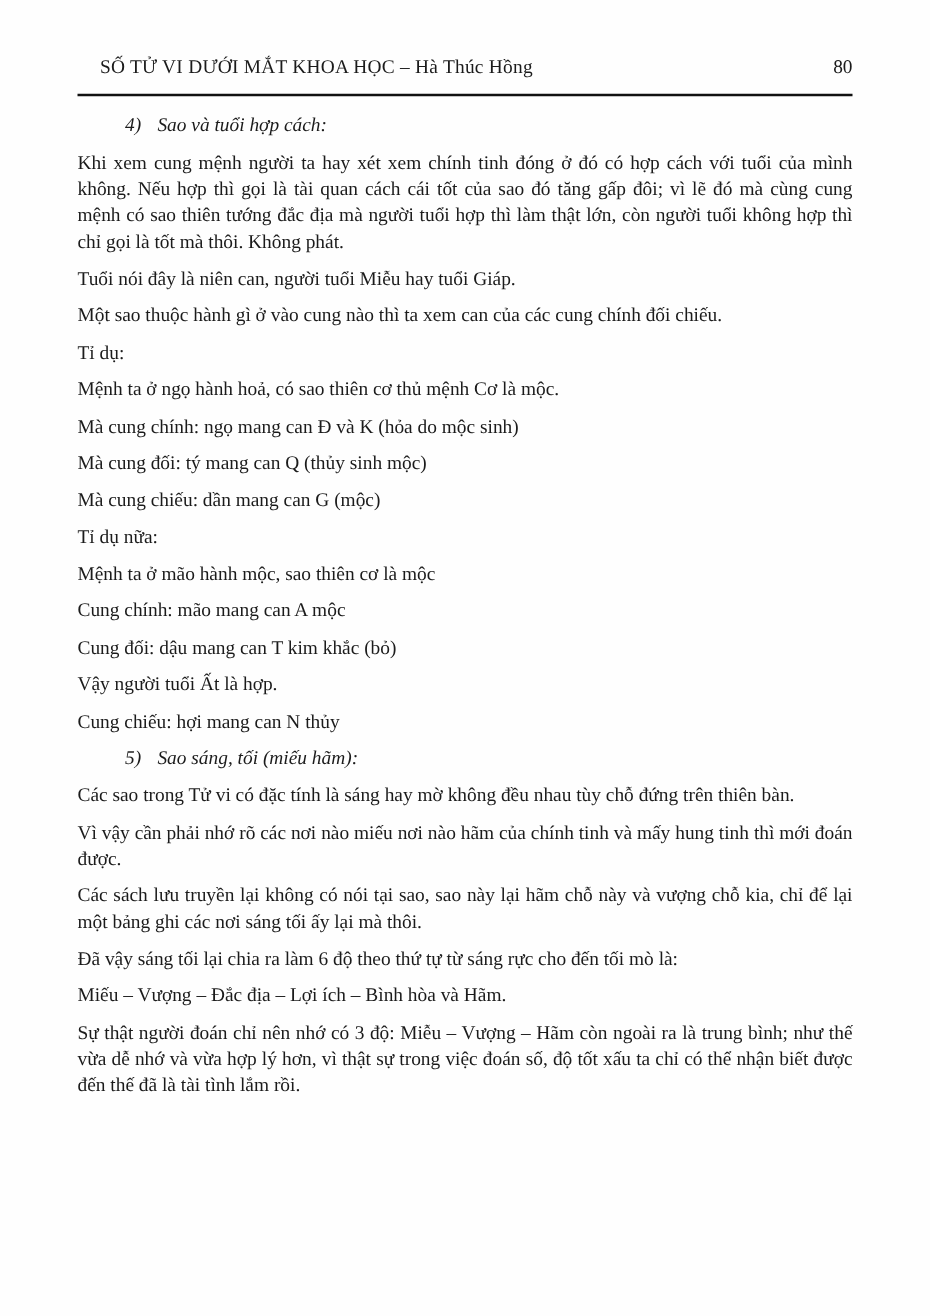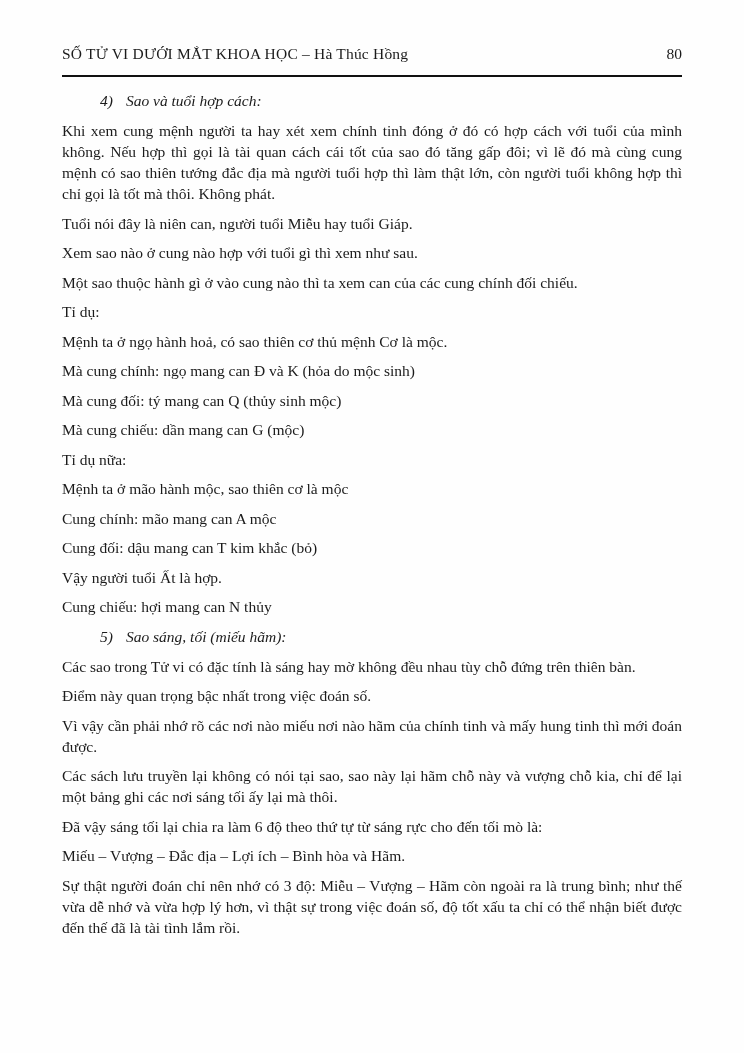--- a/index.html
+++ b/index.html
@@ -21,20 +21,21 @@
   .page-header {
     display: flex;
     justify-content: space-between;
     align-items: baseline;
     font-size: 15.5px;
     line-height: 20px;
   }
   .page-header .title {
     letter-spacing: 0.2px;
     white-space: nowrap;
+    margin-left: 18px;
   }
   .page-header .pagenum {
     white-space: nowrap;
   }
   .header-rule {
     border: none;
     border-top: 2px solid #111;
     margin: 11px 0 0 0;
   }
   .content {
@@ -66,35 +67,33 @@
   <div class="page-header">
     <span class="title">SỐ TỬ VI DƯỚI MẮT KHOA HỌC – Hà Thúc Hồng</span>
     <span class="pagenum">80</span>
   </div>
   <hr class="header-rule">
   <div class="content">
 
       <p class="heading"><span class="hnum">4)</span><span>Sao và tuổi hợp cách:</span></p>
       <p class="body">Khi xem cung mệnh người ta hay xét xem chính tinh đóng ở đó có hợp cách với tuổi của mình không. Nếu hợp thì gọi là tài quan cách cái tốt của sao đó tăng gấp đôi; vì lẽ đó mà cùng cung mệnh có sao thiên tướng đắc địa mà người tuổi hợp thì làm thật lớn, còn người tuổi không hợp thì chỉ gọi là tốt mà thôi. Không phát.</p>
       <p class="body">Tuổi nói đây là niên can, người tuổi Miễu hay tuổi Giáp.</p>
-      <p class="body">Xem sao nào ở cung nào hợp với tuổi gì thì xem như sau.</p>
       <p class="body">Một sao thuộc hành gì ở vào cung nào thì ta xem can của các cung chính đối chiếu.</p>
       <p class="body">Tỉ dụ:</p>
       <p class="body">Mệnh ta ở ngọ hành hoả, có sao thiên cơ thủ mệnh Cơ là mộc.</p>
       <p class="body">Mà cung chính: ngọ mang can Đ và K (hỏa do mộc sinh)</p>
       <p class="body">Mà cung đối: tý mang can Q (thủy sinh mộc)</p>
       <p class="body">Mà cung chiếu: dần mang can G (mộc)</p>
       <p class="body">Tỉ dụ nữa:</p>
       <p class="body">Mệnh ta ở mão hành mộc, sao thiên cơ là mộc</p>
       <p class="body">Cung chính: mão mang can A mộc</p>
       <p class="body">Cung đối: dậu mang can T kim khắc (bỏ)</p>
       <p class="body">Vậy người tuổi Ất là hợp.</p>
       <p class="body">Cung chiếu: hợi mang can N thủy</p>
       <p class="heading"><span class="hnum">5)</span><span>Sao sáng, tối (miếu hãm):</span></p>
       <p class="body">Các sao trong Tử vi có đặc tính là sáng hay mờ không đều nhau tùy chỗ đứng trên thiên bàn.</p>
-      <p class="body">Điểm này quan trọng bậc nhất trong việc đoán số.</p>
       <p class="body">Vì vậy cần phải nhớ rõ các nơi nào miếu nơi nào hãm của chính tinh và mấy hung tinh thì mới đoán được.</p>
       <p class="body">Các sách lưu truyền lại không có nói tại sao, sao này lại hãm chỗ này và vượng chỗ kia, chỉ để lại một bảng ghi các nơi sáng tối ấy lại mà thôi.</p>
       <p class="body">Đã vậy sáng tối lại chia ra làm 6 độ theo thứ tự từ sáng rực cho đến tối mò là:</p>
       <p class="body">Miếu – Vượng – Đắc địa – Lợi ích – Bình hòa và Hãm.</p>
       <p class="body">Sự thật người đoán chỉ nên nhớ có 3 độ: Miễu – Vượng – Hãm còn ngoài ra là trung bình; như thế vừa dễ nhớ và vừa hợp lý hơn, vì thật sự trong việc đoán số, độ tốt xấu ta chỉ có thể nhận biết được đến thế đã là tài tình lắm rồi.</p>
     </div>
 </div>
 
 </body></html>

